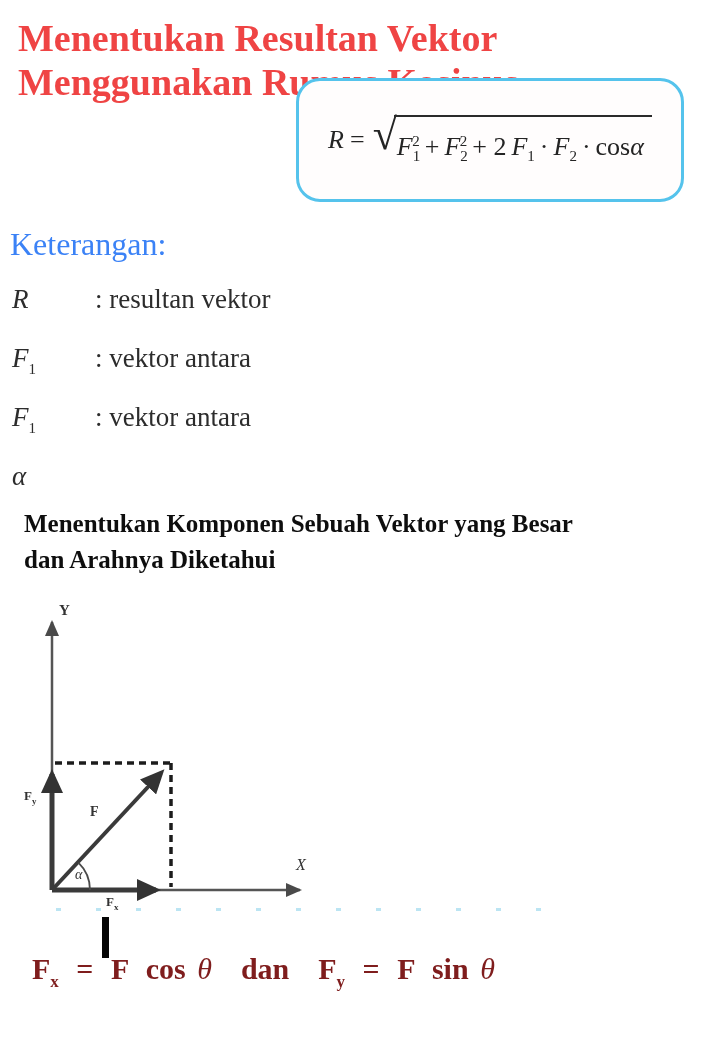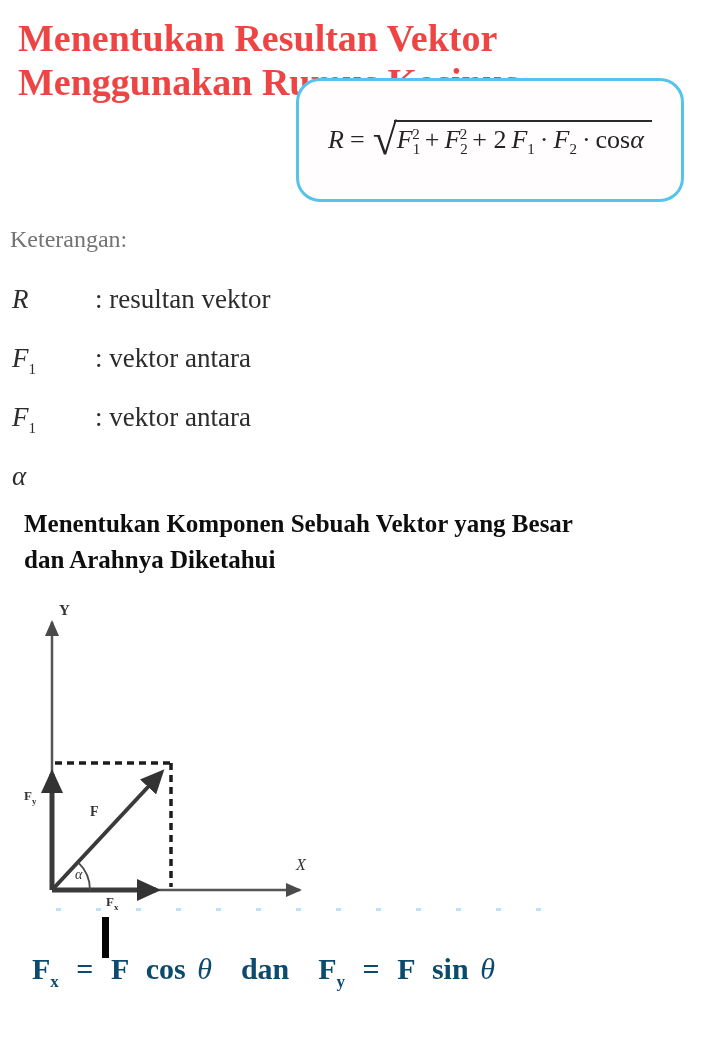--- a/index.html
+++ b/index.html
@@ -18,27 +18,27 @@
     border:3px solid #55c3ec;border-radius:24px;background:#fffdfd;
     display:flex;align-items:center;justify-content:center;
   }
   .formula{font-size:26px;color:#242424;white-space:nowrap;display:inline-flex;align-items:center;}
   .formula .it{font-style:italic;}
   .formula .op{margin:0 6px;}
   .sqrt-wrap{display:inline-flex;align-items:flex-start;margin-left:2px;}
   .sqrt-sym{font-size:44px;line-height:0.92;font-weight:400;color:#242424;}
   .radicand{
     display:inline-block;border-top:2.5px solid #2a2a2a;
-    padding:3px 8px 0 3px;margin-left:-3px;white-space:nowrap;
+    padding:15px 8px 0 3px;margin-left:-3px;white-space:nowrap;
   }
   .radicand sub{font-size:15px;vertical-align:-6px;font-style:normal;}
   .radicand sup{font-size:15px;vertical-align:9px;margin-left:-8px;font-style:normal;}
   .radicand .op{margin:0 5px;}
   
-  .keterangan-title{position:absolute;left:10px;top:226px;font-size:24px;color:#737373;}
+  .keterangan-title{position:absolute;left:10px;top:226px;font-size:32px;color:#3b82f6;}
   .keterangan-list{position:absolute;left:12px;top:284px;width:600px;}
   .krow{display:flex;align-items:baseline;font-size:27px;color:#2c2c2c;margin-bottom:24px;}
   .krow .sym{width:50px;font-style:italic;flex:0 0 50px;}
   .krow .sym sub{font-size:15px;font-style:normal;vertical-align:-7px;}
   .krow .desc{font-style:normal;margin-left:33px;}
   
   .section2{
     position:absolute;left:24px;top:506px;width:680px;
     font-size:25px;font-weight:bold;color:#0e0e0e;line-height:1.42;
   }
@@ -47,21 +47,21 @@
   .diagram text{font-family:"Liberation Serif","DejaVu Serif",serif;fill:#333;}
   
   .scan-dashes{
     position:absolute;left:56px;top:908px;width:514px;height:3px;
     background:repeating-linear-gradient(90deg, rgba(120,202,230,0.5) 0 5px, transparent 5px 40px);
   }
   
   .cursor-mark{position:absolute;left:102px;top:917px;width:7px;height:41px;background:#050505;}
   
   .bottom-formula{
-    position:absolute;left:32px;top:952px;font-size:30px;font-weight:bold;color:#0c4a6e;
+    position:absolute;left:32px;top:952px;font-size:30px;font-weight:bold;color:#7f1d1d;
     white-space:nowrap;
   }
   .bottom-formula sub{font-size:17px;vertical-align:-8px;font-weight:bold;}
   .bottom-formula .eq{margin:0 10px;font-weight:bold;}
   .bottom-formula .theta{font-style:italic;font-weight:normal;margin-left:4px;}
   .bottom-formula .gap{display:inline-block;width:14px;}
 </style>
 </head>
 <body>
 

